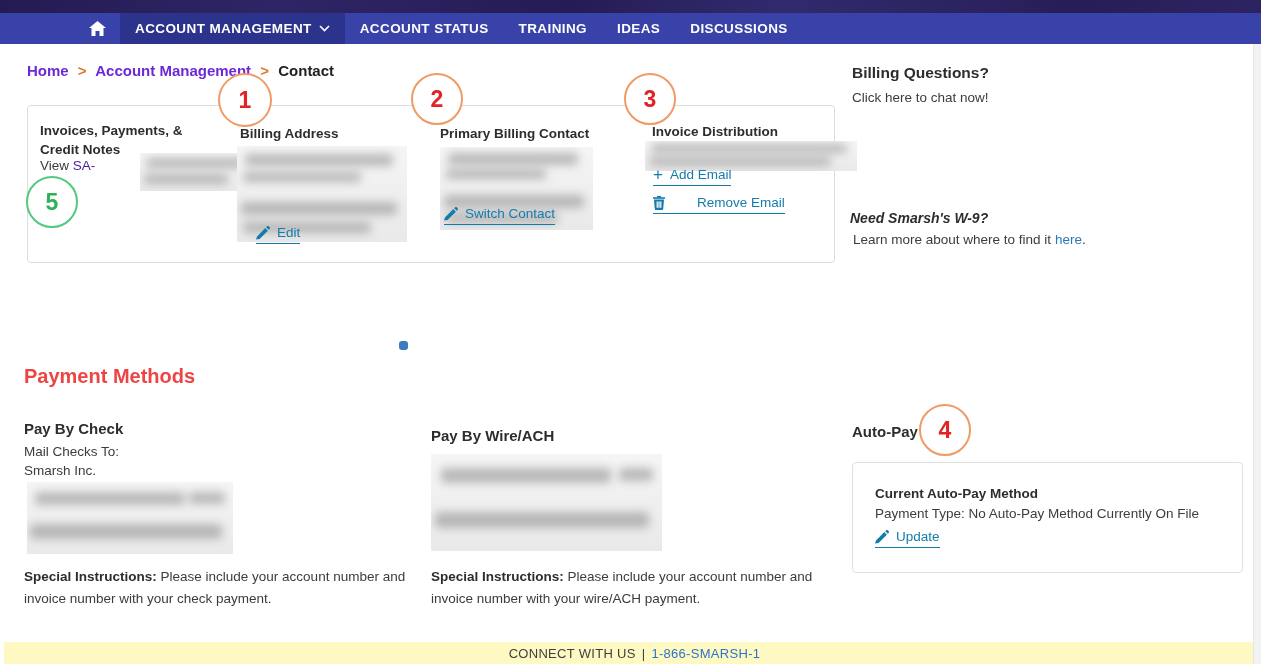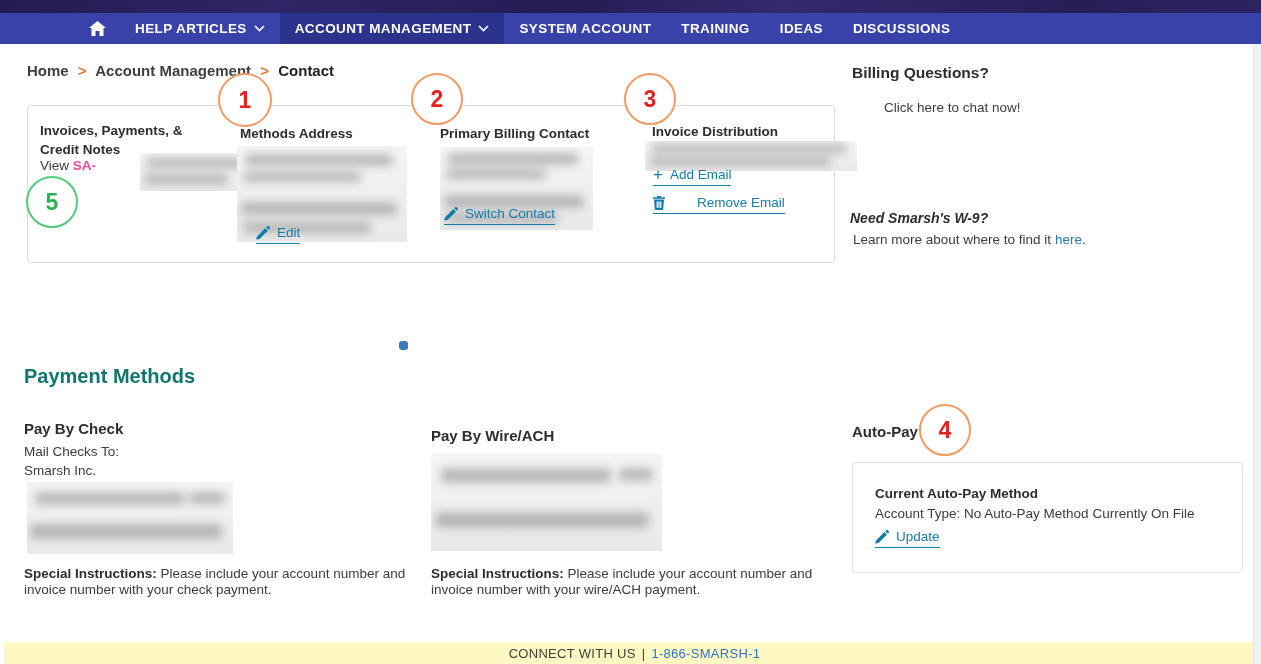--- a/index.html
+++ b/index.html
@@ -14,21 +14,21 @@
   
   .nav { position:absolute; left:0; top:13px; width:1261px; height:31px; background:#3942a9;
     display:flex; align-items:stretch; padding-left:75px; }
   .nav-item { display:flex; align-items:center; gap:7px; padding:0 15px; color:#fff;
     font-size:13.5px; font-weight:700; letter-spacing:.4px; cursor:pointer; white-space:nowrap; }
   .nav-item.active { background:#2c338c; }
   .nav-home { display:flex; align-items:center; padding:0 14px; cursor:pointer; }
 
   
   .breadcrumb { position:absolute; left:27px; top:62px; font-size:15px; font-weight:700; }
-  .crumb-link { color:#404040; cursor:pointer; }
+  .crumb-link { color:#6d28d9; cursor:pointer; }
   .crumb-sep { color:#d97a2e; padding:0 5px; }
   .crumb-current { color:#222; }
 
   
   .card { position:absolute; background:#fff; border:1px solid #ddd; border-radius:4px; }
   #summary-card { left:27px; top:105px; width:808px; height:158px; }
   .col-title { position:absolute; font-size:13.5px; font-weight:700; color:#2d2d2d; z-index:3; }
 
   
   .circle { position:absolute; width:52px; height:52px; border-radius:50%; background:#fff;
@@ -41,34 +41,34 @@
   .blob i { display:block; position:absolute; background:#999; filter:blur(5px); border-radius:4px; opacity:.65; }
 
   
   .tlink { position:absolute; display:inline-flex; align-items:center; gap:7px; color:#147cab;
     font-size:13.5px; border-bottom:1px solid #147cab; padding-bottom:3px; cursor:pointer; z-index:3; }
   .tlink svg { flex:0 0 auto; }
   .plus-glyph { font-size:17px; font-weight:400; line-height:10px; color:#147cab; }
 
   .body-text { font-size:13.5px; color:#3c3c3c; }
   .view-line { position:absolute; left:40px; top:158px; font-size:13.5px; color:#3c3c3c; z-index:3; }
-  .view-line .sa { color:#ec4899; font-weight:700; cursor:pointer; }
+  .view-line .sa { color:#4c1d95; font-weight:400; cursor:pointer; }
 
   
   .h-med { position:absolute; font-size:15px; font-weight:700; color:#2d2d2d; }
   .chat-btn { position:absolute; left:930px; top:111px; width:233px; height:34px; background:#11c795;
     color:#fff; font-size:15px; font-weight:700; letter-spacing:.5px; border:none; border-radius:2px;
     box-shadow:2px 3px 0 #0d9e77; cursor:pointer; font-family:"Liberation Sans",sans-serif; }
   .inline-link { color:#2779b8; cursor:pointer; }
 
   .blue-dot { position:absolute; left:399px; top:341px; width:9px; height:9px; border-radius:3px; background:#3d7bbf; }
 
   
-  .pm-heading { position:absolute; left:24px; top:365px; font-size:20px; font-weight:700; color:#0f766e; }
-  .instr { position:absolute; font-size:13.5px; color:#3c3c3c; line-height:16px; }
+  .pm-heading { position:absolute; left:24px; top:365px; font-size:20px; font-weight:700; color:#ef4444; }
+  .instr { position:absolute; font-size:13.5px; color:#3c3c3c; line-height:22px; }
   .instr b { color:#2d2d2d; }
 
   #autopay-card { left:852px; top:462px; width:391px; height:111px; border-color:#e0e0e0; }
 
   
   .footer { position:absolute; left:4px; top:642px; width:1261px; height:22px; background:#fef9c3;
     display:flex; align-items:center; justify-content:center; font-size:13px; color:#3f3f3f; letter-spacing:.3px; }
   .footer .phone { color:#2e74c9; cursor:pointer; }
   .footer .sep { padding:0 6px; color:#3f3f3f; }
 
@@ -80,34 +80,28 @@
 <div id="page">
 
   <div class="topstrip"></div>
 
   <div class="nav">
     <div class="nav-home">
       <svg width="17" height="15" viewBox="0 0 17 15">
         <path d="M8.5 0 L17 7 H14.5 V15 H10.5 V10 H6.5 V15 H2.5 V7 H0 Z" fill="#fff"></path>
       </svg>
     </div>
-    <div class="nav-item">
-      <span>HELP ARTICLES</span>
-      <svg width="11" height="7" viewBox="0 0 11 7">
-          <polyline points="1,1 5.5,5.5 10,1" stroke="#fff" stroke-width="1.6" fill="none"></polyline>
-        </svg>
-    </div>
     <div class="nav-item active">
       <span>ACCOUNT MANAGEMENT</span>
       <svg width="11" height="7" viewBox="0 0 11 7">
           <polyline points="1,1 5.5,5.5 10,1" stroke="#fff" stroke-width="1.6" fill="none"></polyline>
         </svg>
     </div>
     <div class="nav-item">
-      <span>SYSTEM ACCOUNT</span>
+      <span>ACCOUNT STATUS</span>
     </div>
     <div class="nav-item">
       <span>TRAINING</span>
     </div>
     <div class="nav-item">
       <span>IDEAS</span>
     </div>
     <div class="nav-item">
       <span>DISCUSSIONS</span>
     </div>
@@ -125,21 +119,21 @@
 
   <div class="col-title" style="left:40px; top:121px; width:182px; line-height:19px;">Invoices, Payments, &amp; Credit Notes</div>
   <div class="view-line">
     <span>View </span><span class="sa">SA-</span>
   </div>
   <div class="blob" style="left:140px; top:153px; width:112px; height:38px;">
     <i style="left:6px; top:5px; width:98px; height:10px;"></i>
     <i style="left:4px; top:21px; width:84px; height:10px;"></i>
   </div>
 
-  <div class="col-title" style="left:240px; top:126px;">Methods Address</div>
+  <div class="col-title" style="left:240px; top:126px;">Billing Address</div>
   <div class="blob" style="left:237px; top:146px; width:170px; height:96px;">
     <i style="left:8px; top:8px; width:148px; height:12px;"></i>
     <i style="left:6px; top:26px; width:118px; height:10px;"></i>
     <i style="left:4px; top:56px; width:156px; height:13px;"></i>
     <i style="left:6px; top:76px; width:128px; height:11px;"></i>
   </div>
   <div class="tlink" style="left:256px; top:225px;">
     <svg width="14" height="14" viewBox="0 0 14 14">
       <path d="M0 13.6 L1 10.4 L9.3 2.1 L11.9 4.7 L3.6 13 Z M10.2 1.2 L11.4 0 C11.7 -0.2 12.2 -0.2 12.5 0.1 L13.9 1.5 C14.2 1.8 14.2 2.3 14 2.6 L12.8 3.8 Z" fill="#147cab"></path>
     </svg>
@@ -188,21 +182,21 @@
     <span>2</span>
   </div>
   <div class="circle orange" style="left:624px; top:73px;">
     <span>3</span>
   </div>
   <div class="circle green" style="left:26px; top:176px;">
     <span>5</span>
   </div>
 
   <div class="h-med" style="left:852px; top:64px; font-size:15.5px;">Billing Questions?</div>
-  <div class="body-text" style="position:absolute; left:852px; top:100px;margin-left:32px;">Click here to chat now!</div>
+  <div class="body-text" style="position:absolute; left:852px; top:90px;">Click here to chat now!</div>
 
   <div class="h-med" style="left:850px; top:210px; font-size:14px;font-style:italic;">Need Smarsh's W-9?</div>
   <div class="body-text" style="position:absolute; left:853px; top:232px;">
     <span>Learn more about where to find it </span><span class="inline-link">here</span><span>.</span>
   </div>
 
   <div class="blue-dot"></div>
 
   <div class="pm-heading">Payment Methods</div>
 
@@ -227,21 +221,21 @@
   <div class="instr" style="left:431px; top:566px; width:390px;">
     <b>Special Instructions:</b><span> Please include your account number and invoice number with your wire/ACH payment.</span>
   </div>
 
   <div class="h-med" style="left:852px; top:423px;">Auto-Pay</div>
   <div class="circle orange" style="left:919px; top:404px;">
     <span>4</span>
   </div>
   <div class="card" id="autopay-card"></div>
   <div class="col-title" style="left:875px; top:486px;">Current Auto-Pay Method</div>
-  <div class="body-text" style="position:absolute; left:875px; top:506px; z-index:3;">Account Type: No Auto-Pay Method Currently On File</div>
+  <div class="body-text" style="position:absolute; left:875px; top:506px; z-index:3;">Payment Type: No Auto-Pay Method Currently On File</div>
   <div class="tlink" style="left:875px; top:529px;">
     <svg width="14" height="14" viewBox="0 0 14 14">
       <path d="M0 13.6 L1 10.4 L9.3 2.1 L11.9 4.7 L3.6 13 Z M10.2 1.2 L11.4 0 C11.7 -0.2 12.2 -0.2 12.5 0.1 L13.9 1.5 C14.2 1.8 14.2 2.3 14 2.6 L12.8 3.8 Z" fill="#147cab"></path>
     </svg>
     <span>Update</span>
   </div>
 
   <div class="footer">
     <span>CONNECT WITH US</span>
     <span class="sep">|</span>

